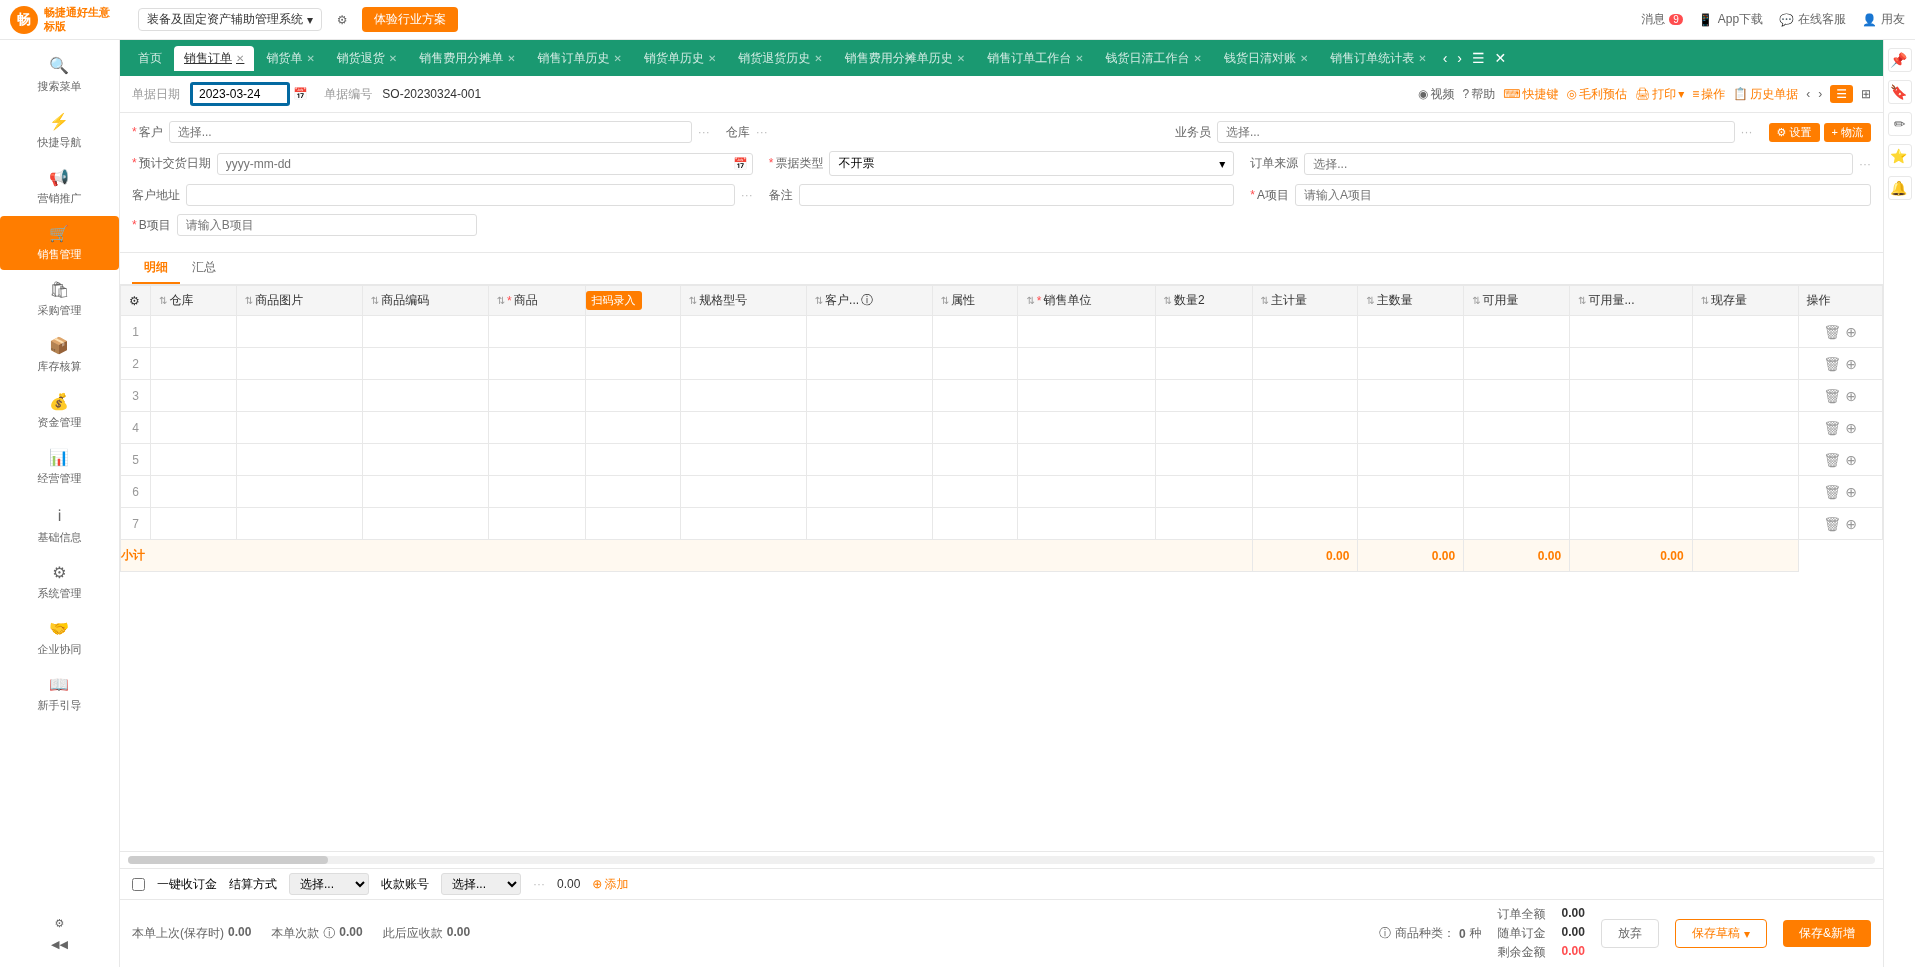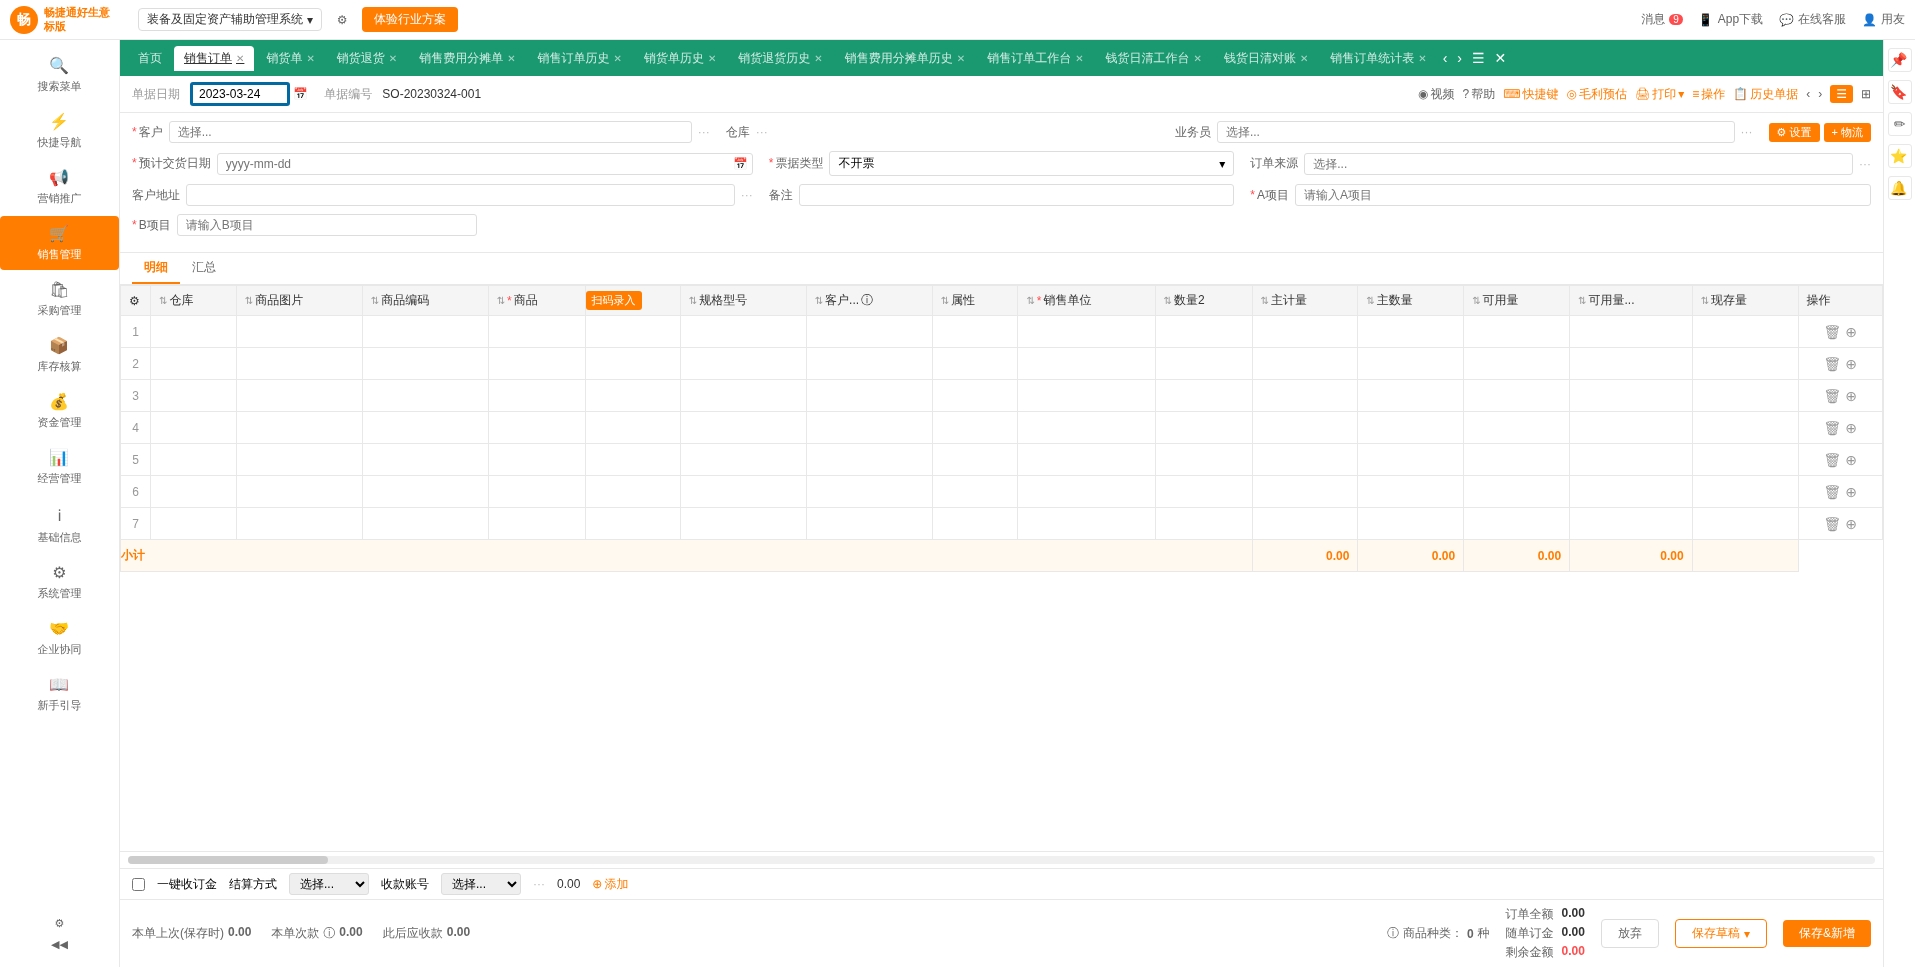--- a/index.html
+++ b/index.html
@@ -91,21 +91,21 @@
     .payment-checkbox { cursor: pointer; }
     .payment-select { border: 1px solid #ddd; border-radius: 3px; padding: 2px 6px; font-size: 12px; min-width: 80px; }
     .add-btn { color: #ff7d00; cursor: pointer; display: flex; align-items: center; gap: 2px; }
 
     
     .bottom-bar { padding: 6px 12px; background: #fff; border-top: 1px solid #e8e8e8; display: flex; align-items: center; justify-content: space-between; flex-shrink: 0; }
     .bottom-stats { display: flex; gap: 20px; font-size: 12px; color: #666; }
     .bottom-stats span { display: flex; align-items: flex-start; gap: 4px; }
     .bottom-right { display: flex; align-items: center; gap: 16px; }
     .order-summary { display: flex; flex-direction: column; gap: 2px; font-size: 12px; text-align: right; }
-    .order-row { display: flex; justify-content: space-between; gap: 8px; text-align: center; }
+    .order-row { display: flex; justify-content: space-between; gap: 16px; text-align: center; }
     .order-label { color: #666; }
     .order-value { color: #333; font-weight: bold; }
     .order-value.highlight { color: #ff4d4f; }
     .btn-discard { border: 1px solid #ddd; background: white; border-radius: 4px; padding: 5px 16px; cursor: pointer; font-size: 12px; color: #666; }
     .btn-save-draft { border: 1px solid #ff7d00; background: white; color: #ff7d00; border-radius: 4px; padding: 5px 16px; cursor: pointer; font-size: 12px; display: flex; align-items: center; gap: 4px; }
     .btn-save-new { background: #ff7d00; color: white; border: none; border-radius: 4px; padding: 5px 16px; cursor: pointer; font-size: 12px; }
     .product-count { color: #666; display: flex; align-items: center; gap: 4px; }
 
     
     .right-sidebar { width: 32px; background: #fff; border-left: 1px solid #e8e8e8; display: flex; flex-direction: column; align-items: center; padding: 8px 0; gap: 8px; flex-shrink: 0; }

